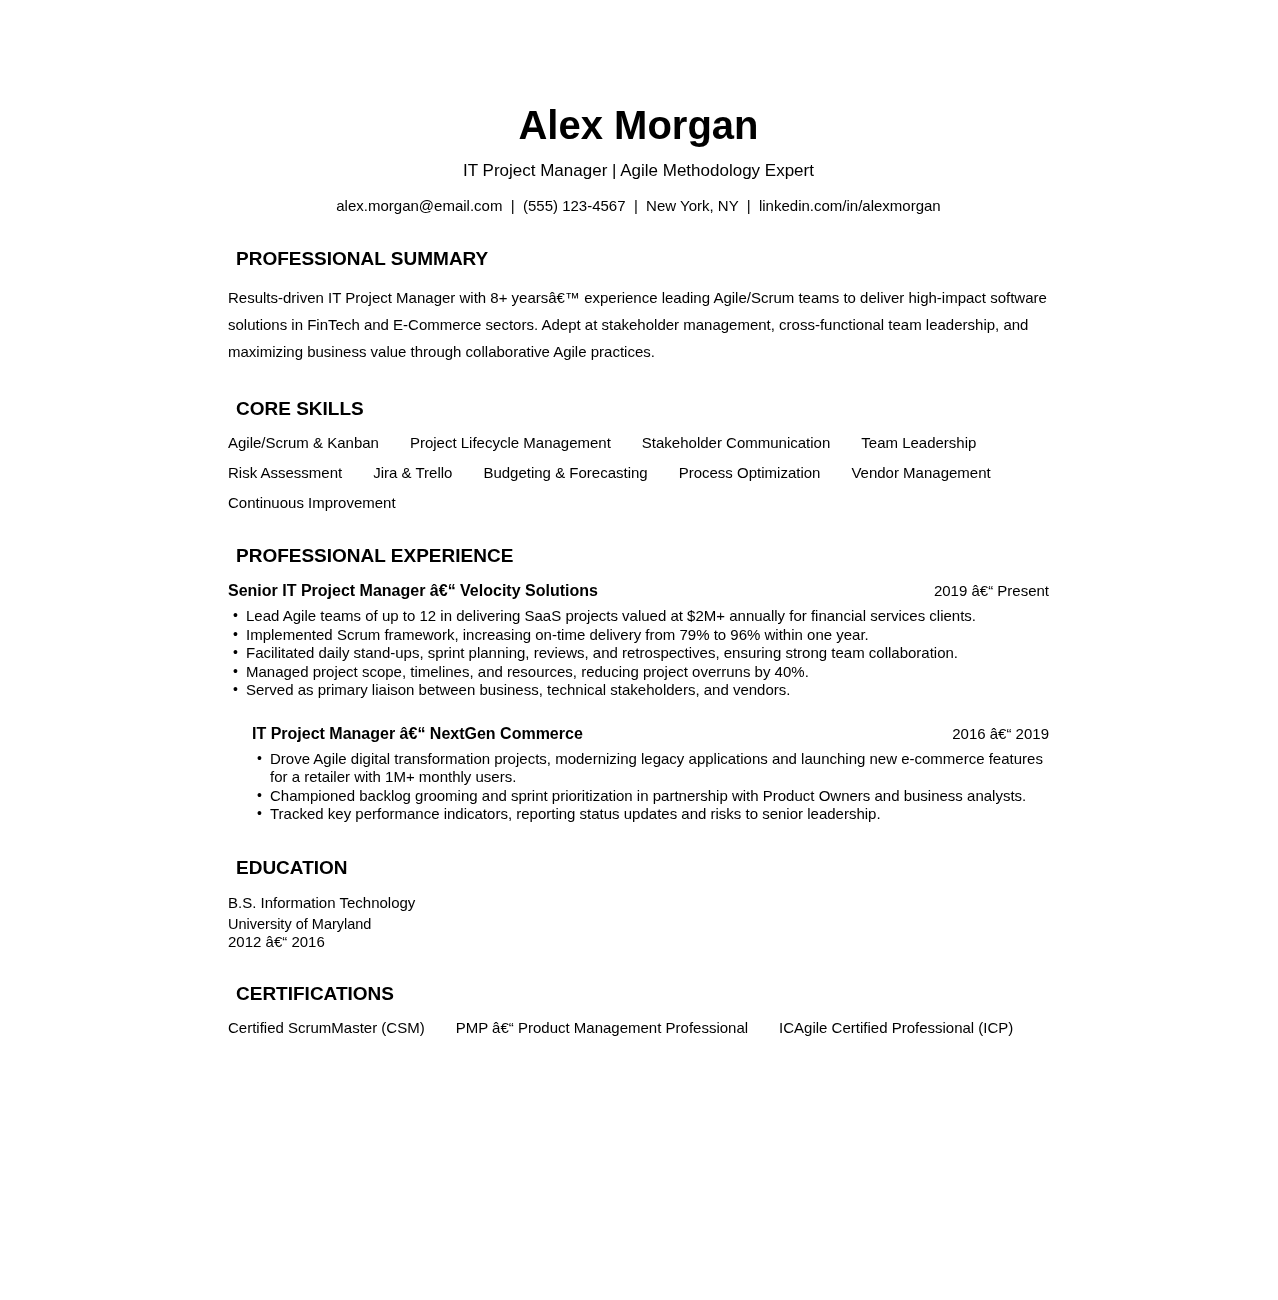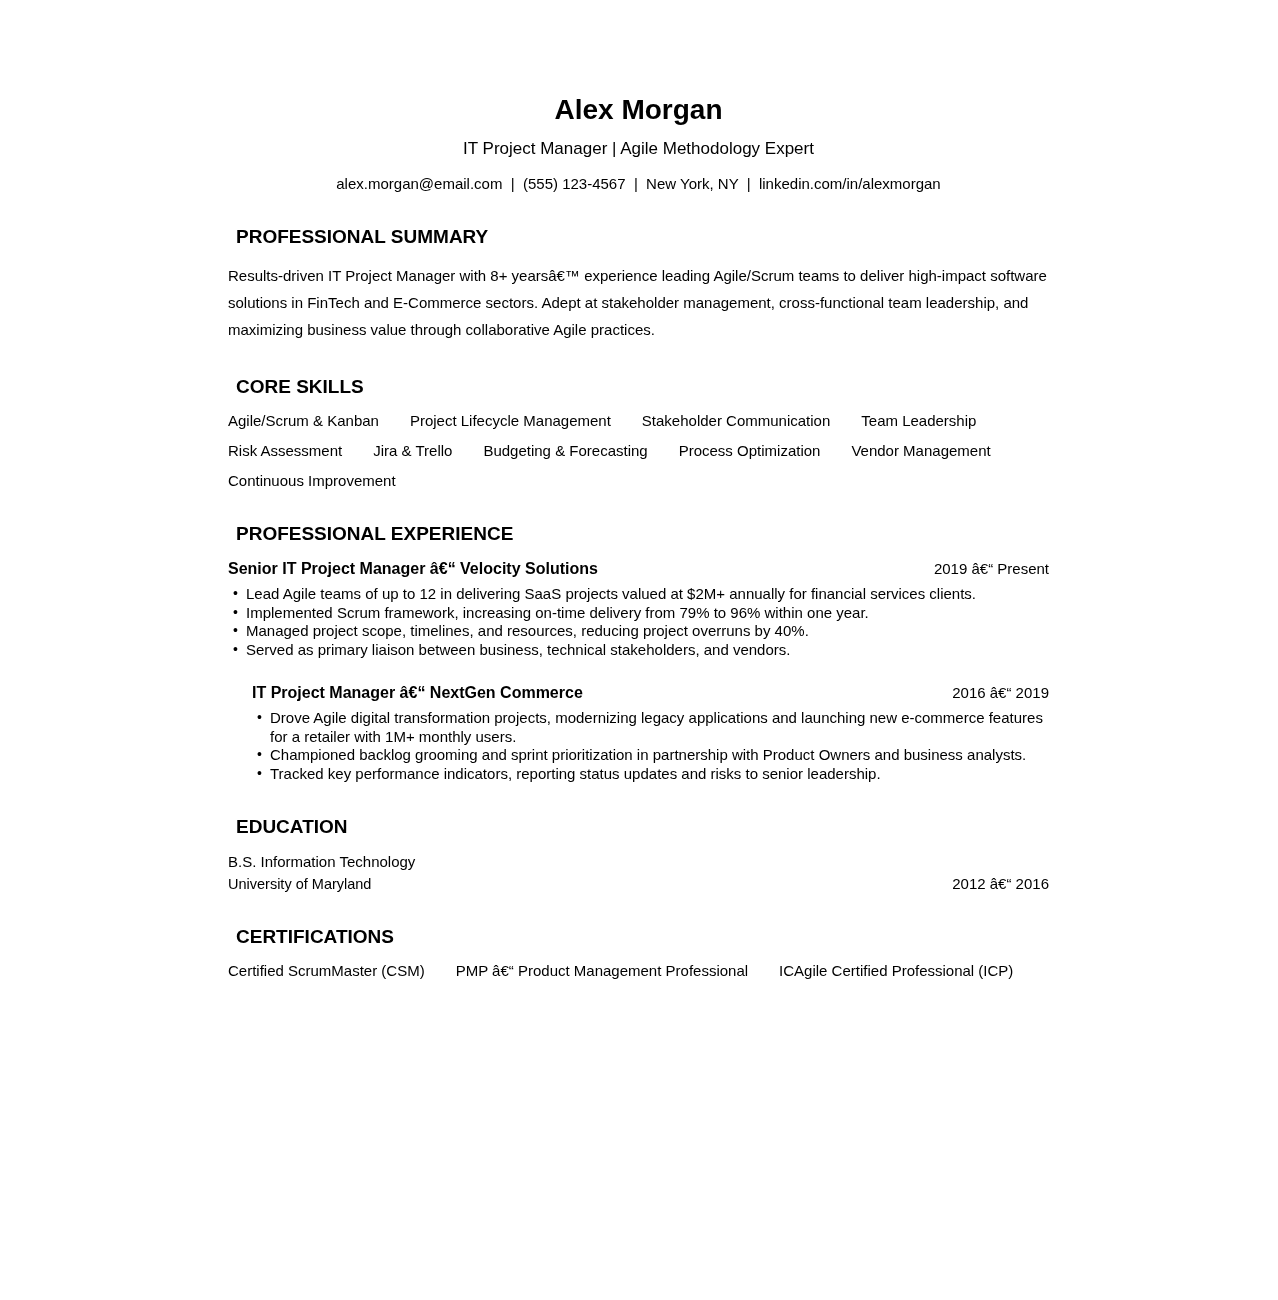--- a/index.html
+++ b/index.html
@@ -17,24 +17,24 @@
   }
   .page {
     width: 821px;
     margin-left: 228px;
     padding-top: 94px;
   }
 
   
   .resume-header { text-align: center; }
   .name {
-    font-size: 28px;
+    font-size: 40px;
     font-weight: 700;
     line-height: 1.15;
-    margin: 0;
+    margin: 8px;
   }
   .subtitle {
     font-size: 17px;
     margin-top: 13px;
     line-height: 20px;
   }
   .contact {
     font-size: 15px;
     margin-top: 16px;
     line-height: 18px;
@@ -105,20 +105,21 @@
   
   .edu-degree {
     font-size: 15px;
     line-height: 19px;
     margin: 0 0 4px 0;
   }
   .edu-row {
     display: flex;
     justify-content: space-between;
     align-items: baseline;
+    flex-direction: column;
   }
   .edu-school { font-size: 14.5px; line-height: 17px; }
   .edu-dates { font-size: 15px; line-height: 17px; white-space: nowrap; }
 </style>
 </head>
 <body>
 
 <div class="page">
 
   <header class="resume-header">
@@ -165,20 +166,21 @@
       <div class="job-header">
         <span class="job-title">Senior IT Project Manager â€“ Velocity Solutions</span>
         <span class="job-dates">2019 â€“ Present</span>
       </div>
       <ul class="bullet-list">
 
           <li>Lead Agile teams of up to 12 in delivering SaaS projects valued at $2M+ annually for financial services clients.</li>
 
           <li>Implemented Scrum framework, increasing on-time delivery from 79% to 96% within one year.</li>
 
+          <li>Facilitated daily stand-ups, sprint planning, reviews, and retrospectives, ensuring strong team collaboration.</li>
 
           <li>Managed project scope, timelines, and resources, reducing project overruns by 40%.</li>
 
           <li>Served as primary liaison between business, technical stakeholders, and vendors.</li>
         </ul>
     </div>
 
     <div class="job">
       <div class="job-header">
         <span class="job-title">IT Project Manager â€“ NextGen Commerce</span>

